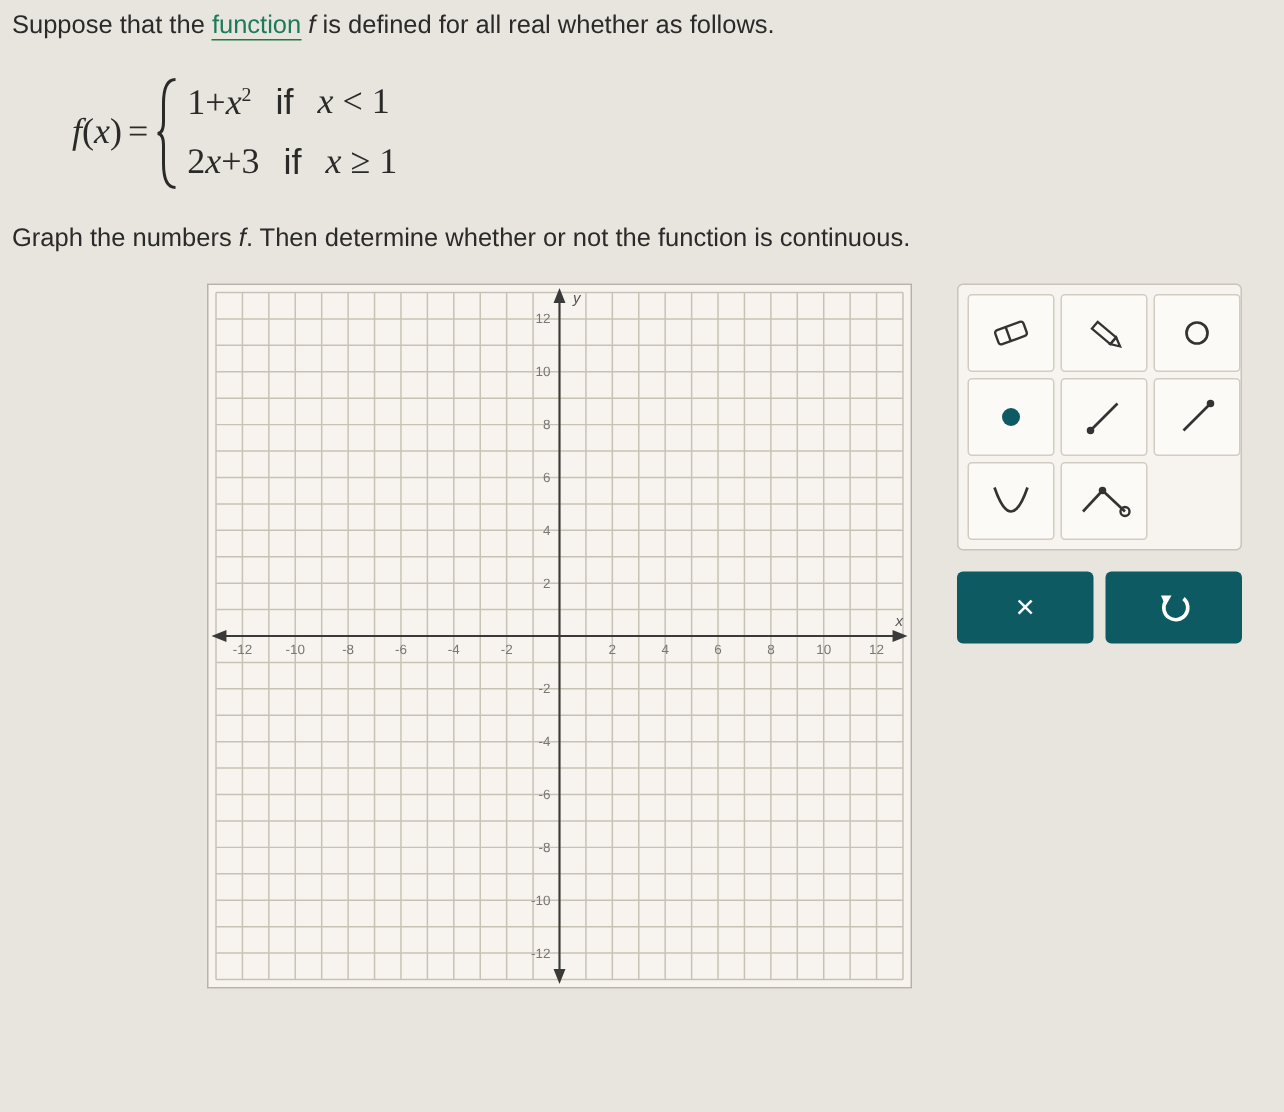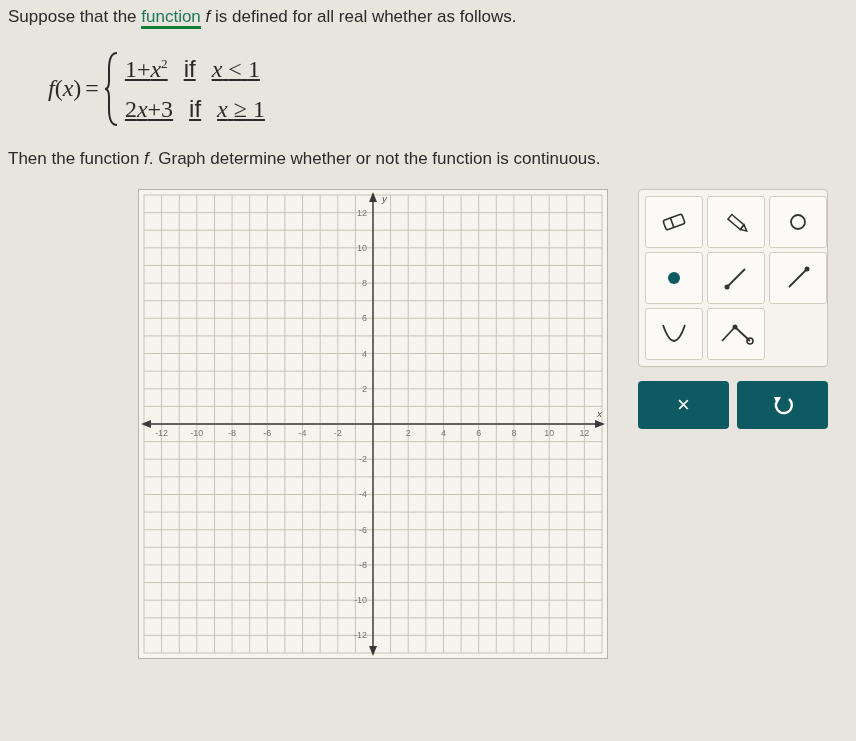--- a/index.html
+++ b/index.html
@@ -6,32 +6,32 @@
   body {
     font-family: Arial, Helvetica, sans-serif;
     background: #e8e4de;
     width: 856px;
     height: 741px;
     overflow: hidden;
     color: #2a2a2a;
     padding: 6px 8px 0 8px;
   }
   .problem-text { font-size: 17px; line-height: 1.35; }
-  .function-link { color: #1a7a5a; border-bottom: 3px solid #15803d; }
+  .function-link { color: #1a7a5a; border-bottom: 1px solid #15803d; }
   .func-name { font-style: italic; }
   .piecewise {
     display: flex;
     align-items: center;
     margin: 22px 0 22px 40px;
     font-family: "Times New Roman", serif;
     font-size: 24px;
   }
   .brace-svg { height: 76px; width: 18px; flex-shrink: 0; }
   .rows { display: flex; flex-direction: column; gap: 12px; margin-left: 4px; }
-  .row { display: flex; align-items: flex-end; gap: 16px; text-decoration: underline; }
+  .row { display: flex; align-items: center; gap: 16px; }
   .row .if { font-size: 24px; font-family: Arial; }
   .sup { font-size: 0.55em; vertical-align: super; }
   .instruction { font-size: 17px; margin-top: 6px; margin-bottom: 20px; }
   .workspace { display: flex; gap: 30px; margin-left: 130px; }
   .graph-wrap { position: relative; width: 470px; height: 470px; background: #f7f4ef; border: 1px solid #b8b2a8; }
   .grid-svg { width: 100%; height: 100%; display: block; }
   .toolbox { width: 190px; }
   .tool-grid {
     display: grid;
     grid-template-columns: repeat(3, 58px);
@@ -101,21 +101,21 @@
       <span>
         <span style="font-style:italic">x</span>
         <span>≥</span>
         <span>1</span>
       </span>
     </div>
   </div>
 </div>
 
 <p class="instruction">
-  <span>Then the function </span><span class="func-name">f</span><span>. Graph determine whether or not the function is continuous.</span>
+  <span>Graph the numbers </span><span class="func-name">f</span><span>. Then determine whether or not the function is continuous.</span>
 </p>
 
 <div class="workspace">
   <div class="graph-wrap">
     <svg class="grid-svg" viewBox="0 0 470 470">
 
       <g stroke="#c8c2b4" stroke-width="1">
 
         <g id="grid-group">
             <line x1="5.029999999999973" y1="5" x2="5.029999999999973" y2="465"></line>

